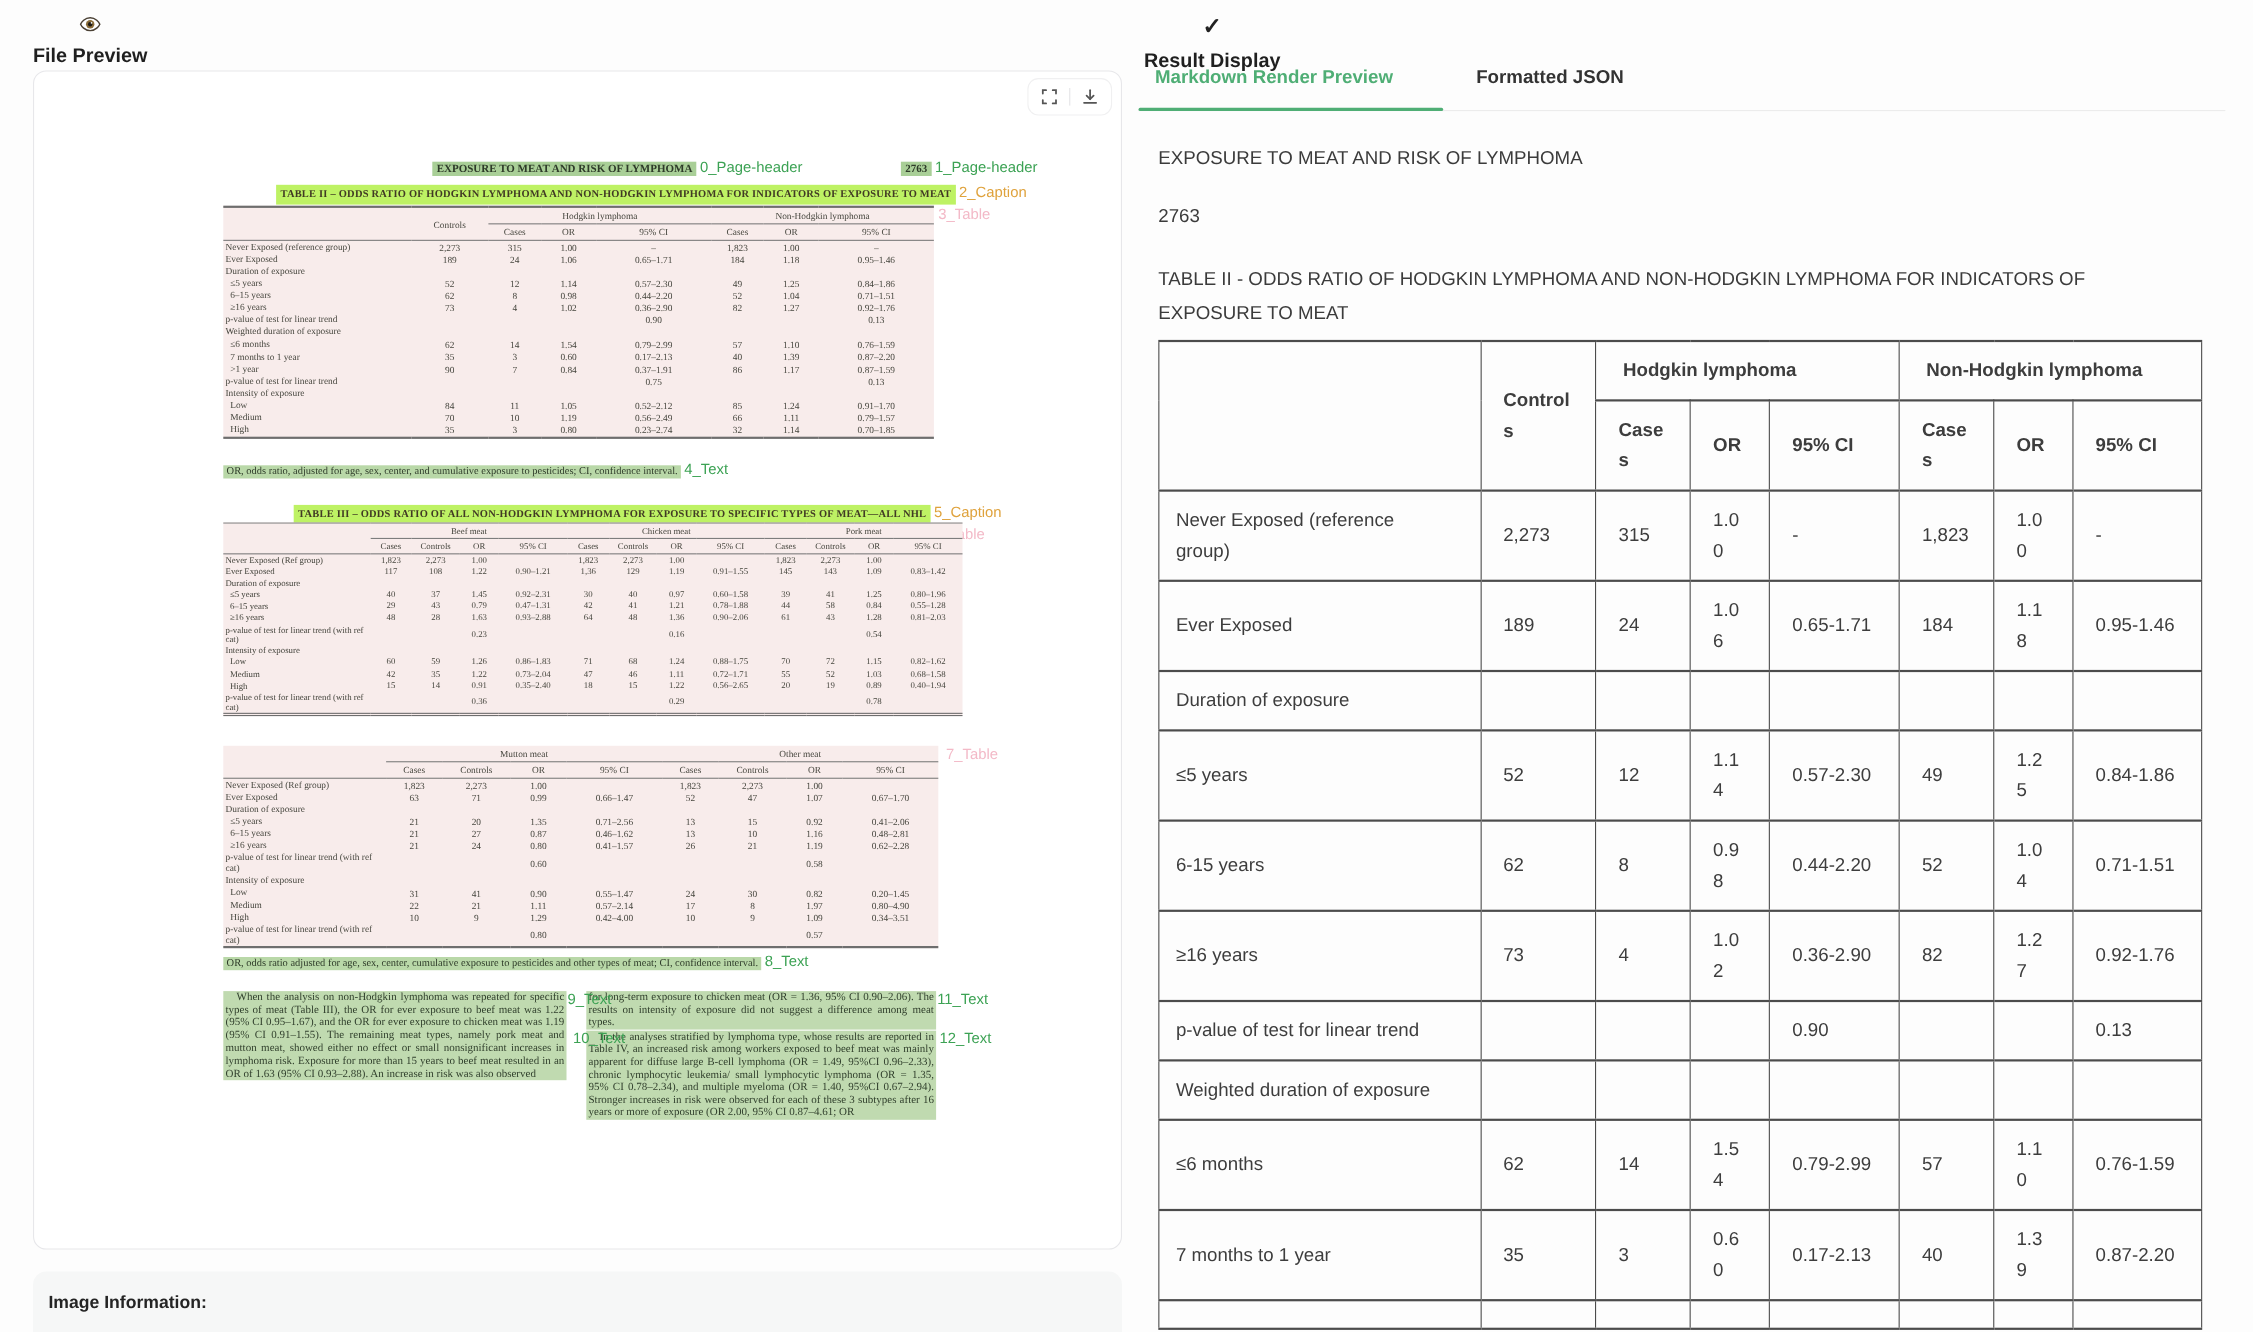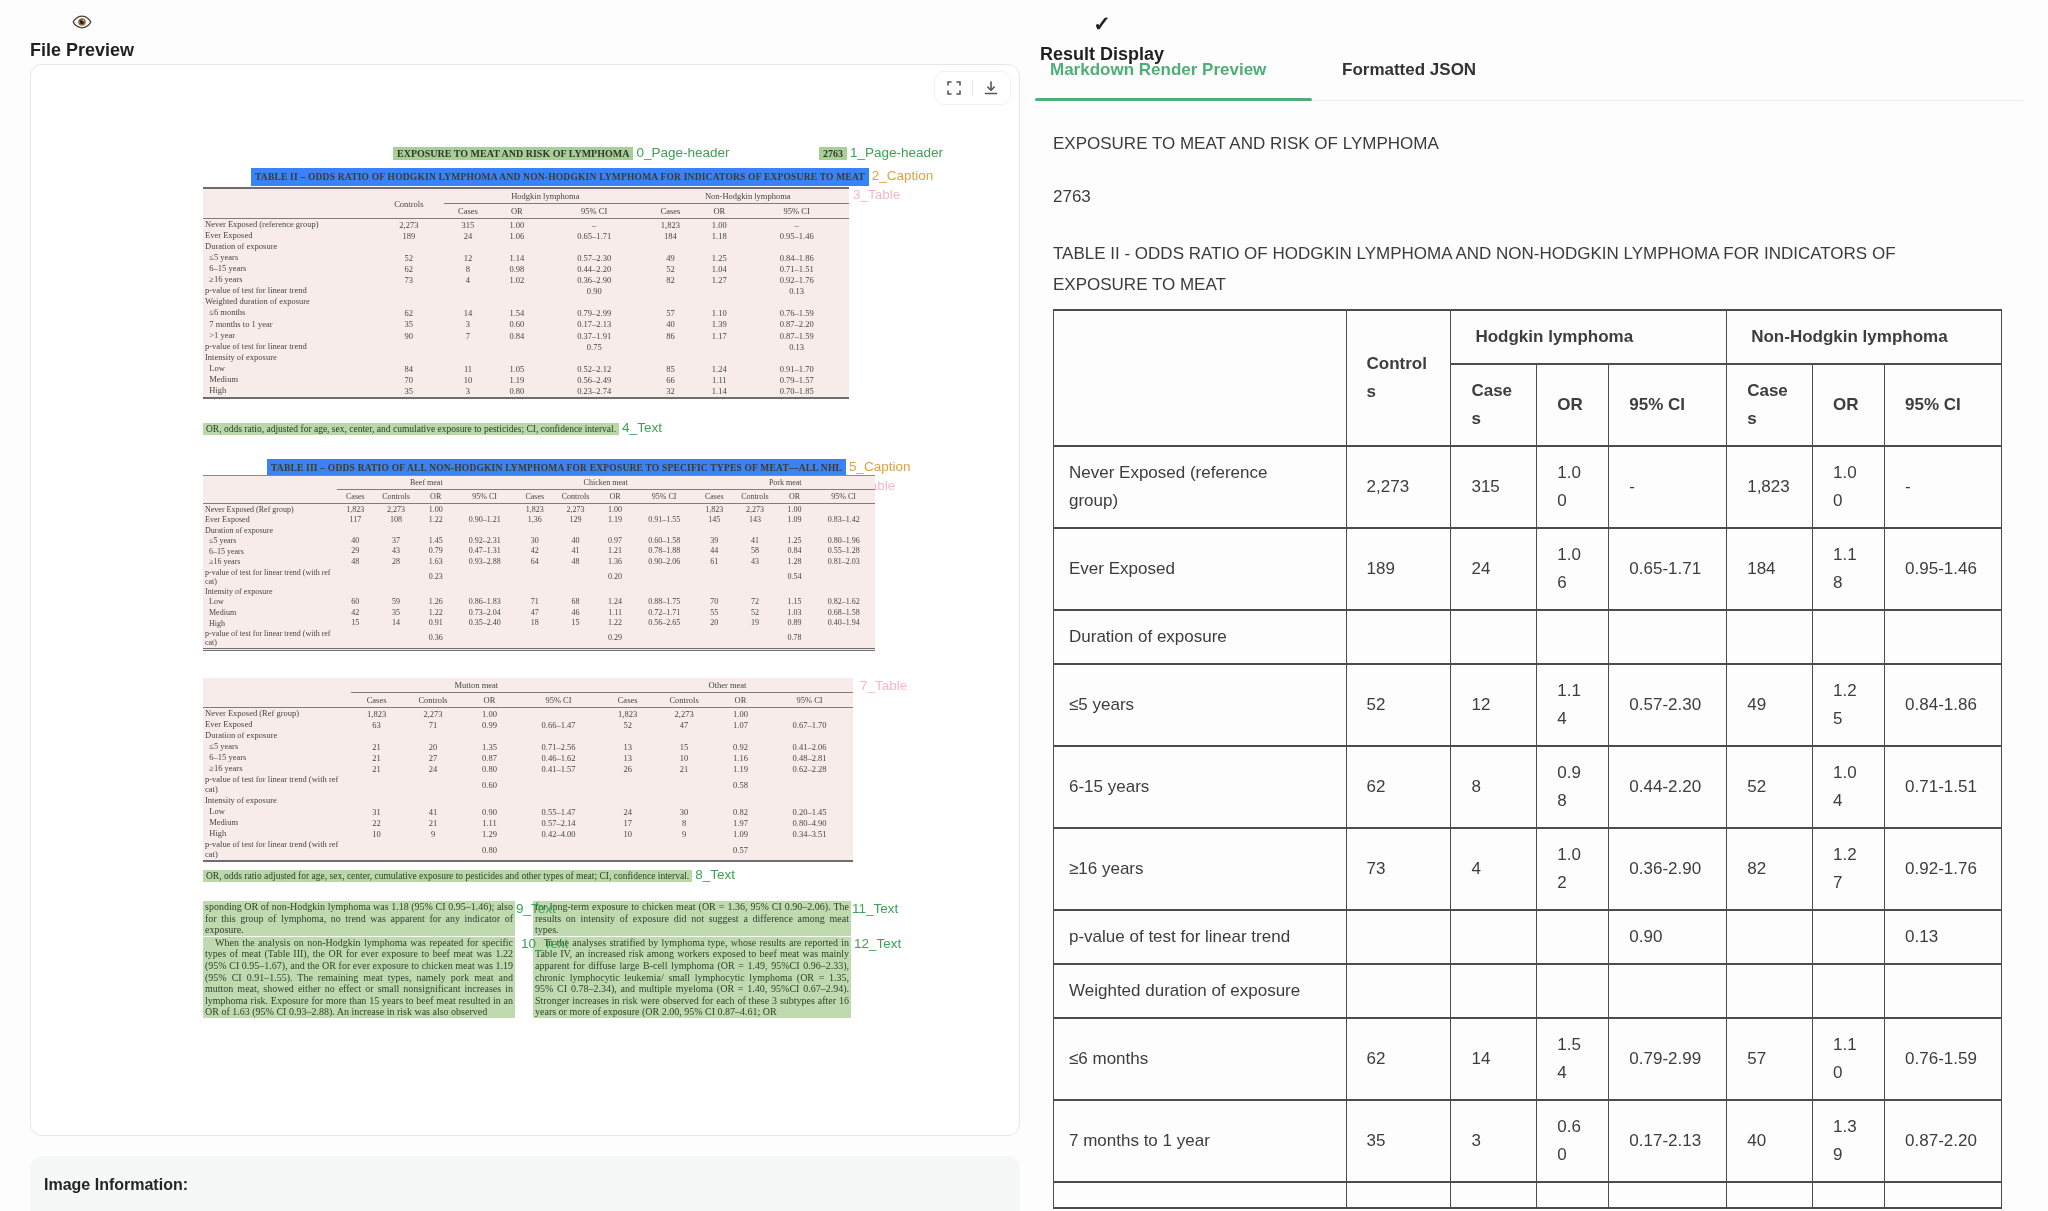--- a/index.html
+++ b/index.html
@@ -23,21 +23,21 @@
               color:#555; cursor:pointer; }
   .tool-divider { width:1px; height:16px; background:#e4e4e6; }
 
   
   #scan { position:absolute; left:170px; top:76px; width:745px; height:940px; overflow:hidden;
           font-family:"Liberation Serif", serif; }
   .abs { position:absolute; }
   .nowrap { white-space:nowrap; }
 
   .hl-green-strong { background:#a9cf97; color:#2e3b29; font-weight:700; font-size:10px; padding:1px 4px; }
-  .hl-yellow { background:#3b82f6; color:#413a24; font-weight:700; font-size:9.5px; padding:4px 4px; letter-spacing:.2px; }
+  .hl-yellow { background:#bef264; color:#413a24; font-weight:700; font-size:9.5px; padding:4px 4px; letter-spacing:.2px; }
   .footnote  { background:#b9d8a8; color:#2f3c2a; font-size:9.5px; padding:1px 3px; }
 
   .ann { font-family:"Liberation Sans", sans-serif; font-size:13.5px; margin-left:3px; }
   .ann.green  { color:#3ca254; }
   .ann.orange { color:#dfa23c;text-align:right; }
   .ann.pink   { color:#f3b9c7; }
 
   .scan-table { border-collapse:collapse; background:#f8eceb; width:100%;
                 font-family:"Liberation Serif", serif; font-size:8.5px; color:#46463e;
                 border-top:2px solid #6e6e6e; border-bottom:2px solid #6e6e6e; }
@@ -466,21 +466,21 @@
               <td>0.81–2.03</td>
             </tr>
             <tr>
               <td class="lbl">p-value of test for linear trend (with ref cat)</td>
               <td></td>
               <td></td>
               <td>0.23</td>
               <td></td>
               <td></td>
               <td></td>
-              <td>0.20</td>
+              <td>0.16</td>
               <td></td>
               <td></td>
               <td></td>
               <td>0.54</td>
               <td></td>
             </tr>
             <tr>
               <td class="lbl">Intensity of exposure</td>
               <td></td>
               <td></td>
@@ -726,21 +726,20 @@
           </tbody>
         </table>
     </div>
 
     <div class="abs nowrap" style="left:2px; top:724px;">
       <span class="footnote">OR, odds ratio adjusted for age, sex, center, cumulative exposure to pesticides and other types of meat; CI, confidence interval.</span><span class="ann green">8_Text</span>
     </div>
 
     <div class="abs doc-cols" style="left:2px; top:760px;">
       <div class="doc-col" style="width:312px;">
-        <p>sponding OR of non-Hodgkin lymphoma was 1.18 (95% CI 0.95–1.46); also for this group of lymphoma, no trend was apparent for any indicator of exposure.</p>
         <p class="indent">When the analysis on non-Hodgkin lymphoma was repeated for specific types of meat (Table III), the OR for ever exposure to beef meat was 1.22 (95% CI 0.95–1.67), and the OR for ever exposure to chicken meat was 1.19 (95% CI 0.91–1.55). The remaining meat types, namely pork meat and mutton meat, showed either no effect or small nonsignificant increases in lymphoma risk. Exposure for more than 15 years to beef meat resulted in an OR of 1.63 (95% CI 0.93–2.88). An increase in risk was also observed</p>
       </div>
       <div class="doc-col" style="width:318px;">
         <p>for long-term exposure to chicken meat (OR = 1.36, 95% CI 0.90–2.06). The results on intensity of exposure did not suggest a difference among meat types.</p>
         <p class="indent">In the analyses stratified by lymphoma type, whose results are reported in Table IV, an increased risk among workers exposed to beef meat was mainly apparent for diffuse large B-cell lymphoma (OR = 1.49, 95%CI 0.96–2.33), chronic lymphocytic leukemia/ small lymphocytic lymphoma (OR = 1.35, 95% CI 0.78–2.34), and multiple myeloma (OR = 1.40, 95%CI 0.67–2.94). Stronger increases in risk were observed for each of these 3 subtypes after 16 years or more of exposure (OR 2.00, 95% CI 0.87–4.61; OR</p>
       </div>
     </div>
     <div class="abs ann green" style="left:312px; top:760px;">9_Text</div>
     <div class="abs ann green" style="left:317px; top:795px;">10_Text</div>
     <div class="abs ann green" style="left:648px; top:760px;">11_Text</div>

